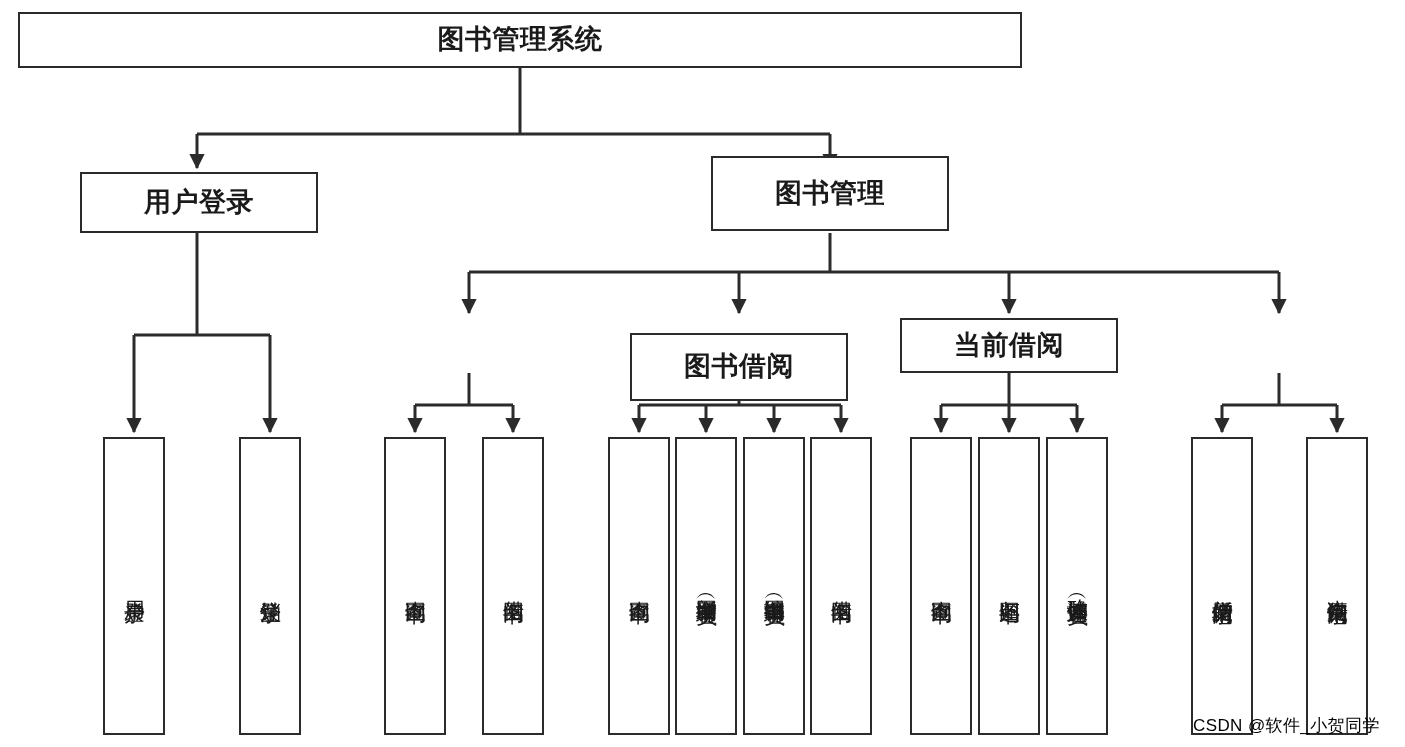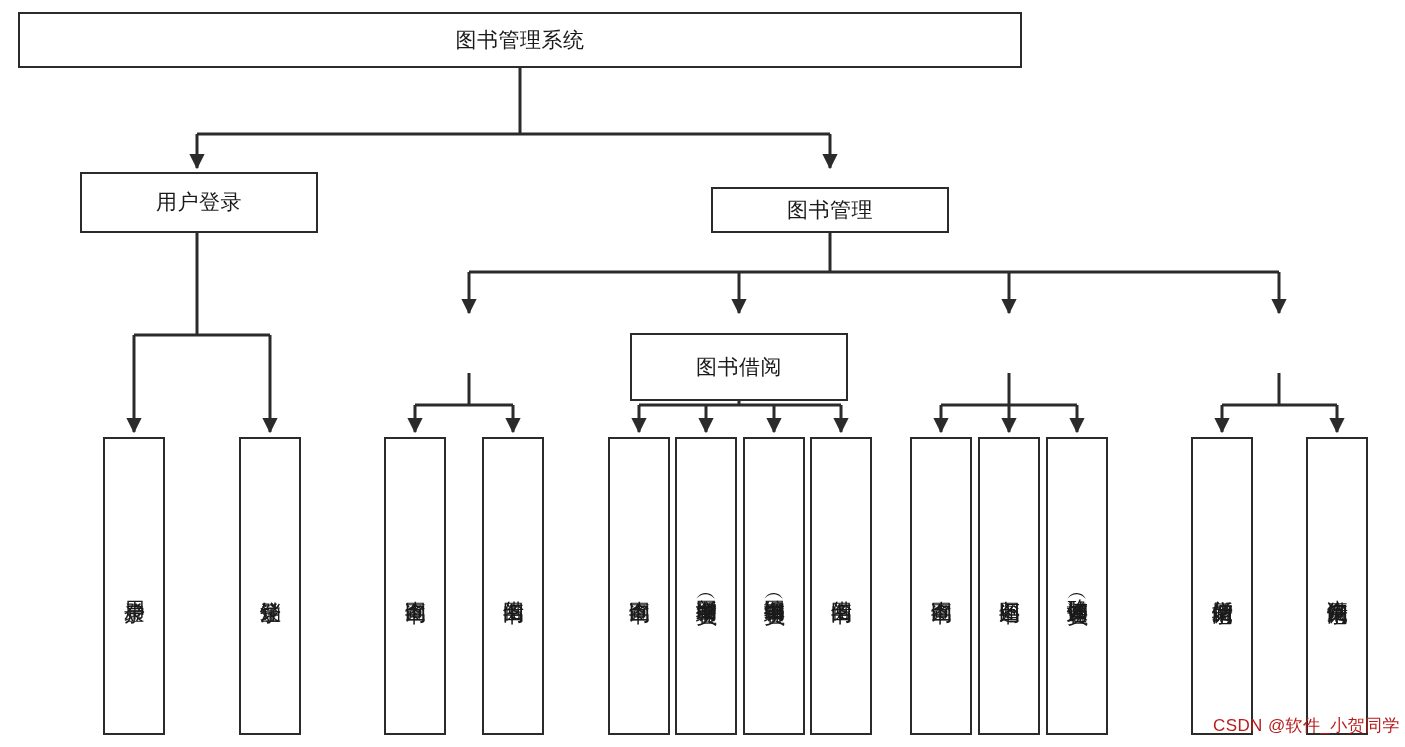--- a/index.html
+++ b/index.html
@@ -31,42 +31,42 @@
     border: 2.5px solid #2b2b2b;
     background: #ffffff;
     display: flex;
     align-items: center;
     justify-content: center;
     color: #1a1a1a;
     line-height: 1.18;
     text-align: center;
   }
   .node.horiz {
-    font-size: 21px;
+    font-size: 27px;
     letter-spacing: 0.5px;
+    font-weight: bold;
   }
   .node.vert {
     writing-mode: vertical-rl;
     text-orientation: upright;
     font-size: 21px;
     letter-spacing: 1px;
     padding: 6px 0;
     white-space: nowrap;
   }
   .node-label {
     display: block;
   }
   .watermark {
     position: absolute;
-    color: #b91c1c;
+    color: #000000;
     font-size: 17px;
     letter-spacing: 0.4px;
     white-space: nowrap;
     user-select: none;
-    margin-left: 20px;
   }
 </style>
 </head>
 <body>
 
 <div id="canvas">
 
   <svg id="wires" viewBox="0 0 1405 747" xmlns="http://www.w3.org/2000/svg">
     <defs>
       <marker id="arrow" viewBox="0 0 10 10" refX="9.2" refY="5" markerWidth="5.2" markerHeight="5.2" orient="auto-start-reverse">
@@ -118,29 +118,32 @@
   </svg>
 
   <div class="node horiz" style="left:18px; top:12px; width:1004px; height:56px;">
     <span class="node-label">图书管理系统</span>
   </div>
 
   <div class="node horiz" style="left:80px; top:172px; width:238px; height:61px;">
     <span class="node-label">用户登录</span>
   </div>
 
-  <div class="node horiz" style="left:711px; top:187px; width:238px; height:46px;">
+  <div class="node horiz" style="left:711px; top:156px; width:238px; height:75px;">
     <span class="node-label">图书管理</span>
   </div>
 
 
   <div class="node horiz" style="left:630px; top:333px; width:218px; height:68px;">
     <span class="node-label">图书借阅</span>
   </div>
 
+  <div class="node horiz" style="left:900px; top:318px; width:218px; height:55px;">
+    <span class="node-label">当前借阅</span>
+  </div>
 
 
   <div class="node vert" style="left:103px; top:437px; width:62px; height:298px;">
     <span class="node-label">用户登录</span>
   </div>
   <div class="node vert" style="left:239px; top:437px; width:62px; height:298px;">
     <span class="node-label">注销登录</span>
   </div>
 
   <div class="node vert" style="left:384px; top:437px; width:62px; height:298px;">

